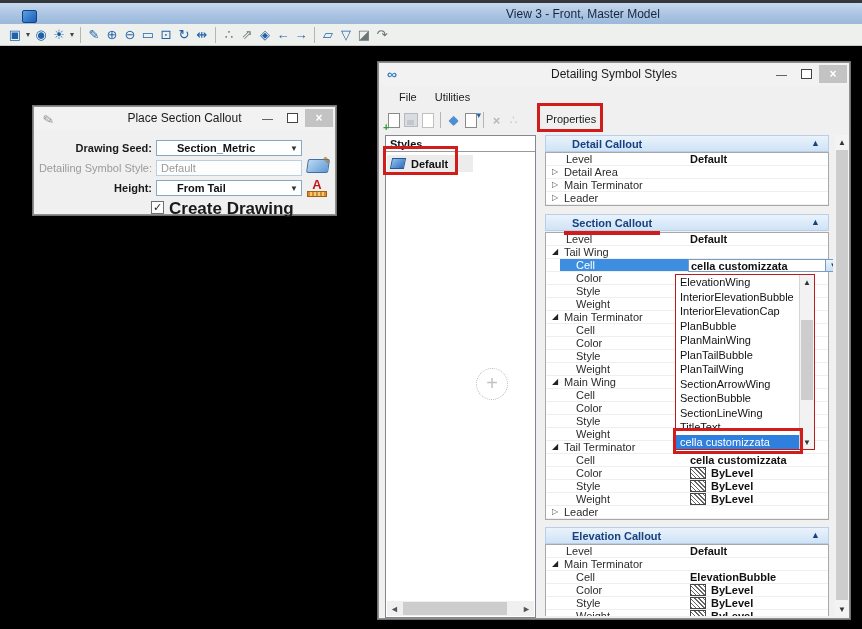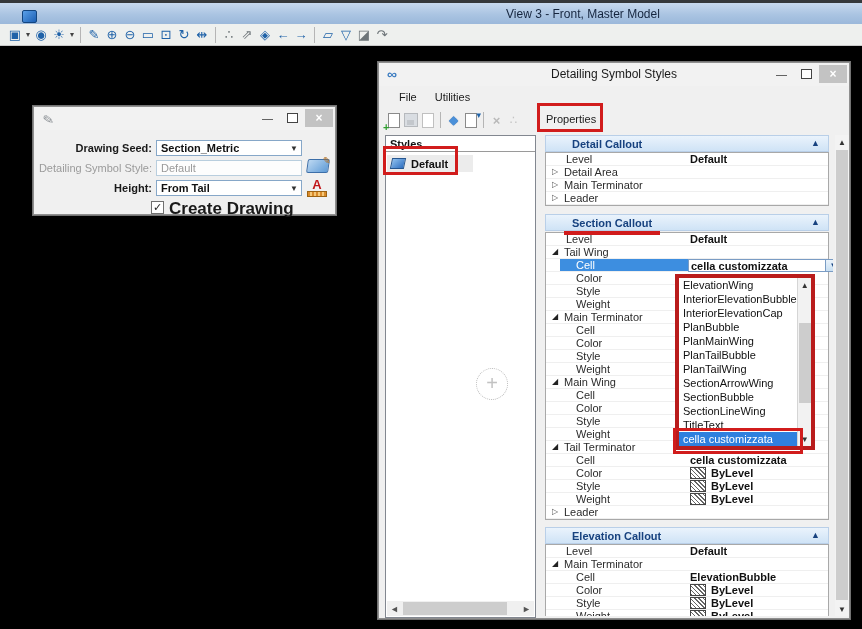--- a/index.html
+++ b/index.html
@@ -37,21 +37,21 @@
   .wbtn .maxbox{width:9px;height:8px;border:1px solid #444;background:#fff;}
   .wbtn.close{background:#c3c3c3;color:#fff;font-weight:bold;font-size:12px;width:28px;}
 
   
   #place-dialog{left:33px;top:106px;width:303px;height:109px;}
   #place-icon{left:9px;top:5px;font-size:13px;color:#8a8f94;transform:rotate(-10deg);}
   .prow{position:absolute;height:16px;display:flex;align-items:center;}
   .plabel{position:absolute;width:118px;text-align:right;font-size:11px;font-weight:700;color:#1a1a1a;}
   .plabel.dis{color:#9b9b9b;font-weight:400;}
   .combo{position:absolute;left:122px;width:146px;height:16px;background:#fff;border:1px solid #86a7c8;
-    box-sizing:border-box;font-size:11px;font-weight:700;color:#111;display:flex;align-items:center;padding-left:4px;}
+    box-sizing:border-box;font-size:11px;font-weight:700;color:#111;display:flex;align-items:center;padding-left:20px;}
   .combo .cc{margin-left:auto;width:14px;text-align:center;font-size:8px;color:#333;}
   .tinput{position:absolute;left:122px;width:146px;height:16px;background:#fdfdfd;border:1px solid #b9cede;
     box-sizing:border-box;font-size:11px;color:#9a9a9a;display:flex;align-items:center;padding-left:4px;}
   .checkbox{position:absolute;width:13px;height:13px;background:#fff;border:1px solid #707070;box-sizing:border-box;
     font-size:11px;font-weight:bold;color:#222;line-height:11px;text-align:center;}
   #create-drawing-label{position:absolute;left:135px;top:0;font-size:17px;font-weight:700;color:#1a1a1a;}
   .side-icon{position:absolute;left:273px;width:20px;height:18px;}
   #style-pick-icon{background:linear-gradient(135deg,#bcd8f2,#5f9bd6);border:1px solid #3c6ea8;border-radius:2px;transform:skewX(-8deg);height:12px;top:52px;}
   #style-pick-icon::after{content:"✎";position:absolute;right:-2px;top:-5px;font-size:10px;color:#b06c1e;}
   #annot-scale-icon{top:72px;text-align:center;}
@@ -113,21 +113,21 @@
   .grow.selected .lab-child{padding-left:16px;}
   .swatch{display:inline-block;width:14px;height:10px;margin-right:5px;border:1px solid #444;
     background:repeating-linear-gradient(45deg,#666 0 1px,#fff 1px 3px);}
   .combo-inline{position:absolute;left:0;top:0;right:-14px;bottom:-1px;background:#fff;border:1px solid #7a9cc4;
     box-sizing:border-box;display:flex;align-items:center;padding-left:2px;font-weight:700;}
   .combo-btn{margin-left:auto;width:15px;height:100%;background:linear-gradient(#eaf3fb,#c8dff2);
     border-left:1px solid #7a9cc4;color:#17427f;font-size:8px;display:flex;align-items:center;justify-content:center;font-weight:bold;}
 
   
   #cell-dropdown{position:absolute;left:134px;top:139px;width:140px;height:176px;background:#fff;
-    border:4px solid #b91c1c;box-sizing:border-box;z-index:20;display:flex;text-align:center;}
+    border:1px solid #b91c1c;box-sizing:border-box;z-index:20;display:flex;text-align:center;}
   #dd-items{flex:1;display:flex;flex-direction:column;}
   .dd-item{height:14.5px;font-size:11px;color:#111;display:flex;align-items:center;padding-left:4px;overflow:hidden;}
   .dd-item.sel{background:#2f80de;color:#fff;}
   #dd-scroll{width:14px;background:#f2f2f2;border-left:1px solid #d5d5d5;position:relative;}
   .dd-arrow{position:absolute;left:0;width:14px;height:14px;font-size:8px;color:#333;display:flex;align-items:center;justify-content:center;}
   #dd-thumb{position:absolute;left:1px;top:45px;width:12px;height:80px;background:#cdcdcd;}
 
   
   #props-vscroll{left:456px;top:72px;width:14px;height:481px;background:#f3f3f3;}
   .varrow{position:absolute;left:0;width:14px;height:14px;font-size:8px;color:#333;display:flex;align-items:center;justify-content:center;}
@@ -170,20 +170,21 @@
     <span class="tbi">▽</span>
     <span class="tbi gray">◪</span>
     <span class="tbi gray">↷</span>
   </div>
 
 <div class="abs" id="canvas"></div>
 
 <div class="abs dialog" id="place-dialog" style="z-index:5;">
   <div class="dlg-titlebar">
     <span class="abs" id="place-icon">✎</span>
+    <div class="dlg-title">Place Section Callout</div>
     <div class="winbtns">
       <div class="wbtn">—</div>
       <div class="wbtn">
           <span class="maxbox"></span>
         </div>
       <div class="wbtn close">×</div>
     </div>
   </div>
 
   <div class="prow" style="left:0;top:33px;right:0;">

